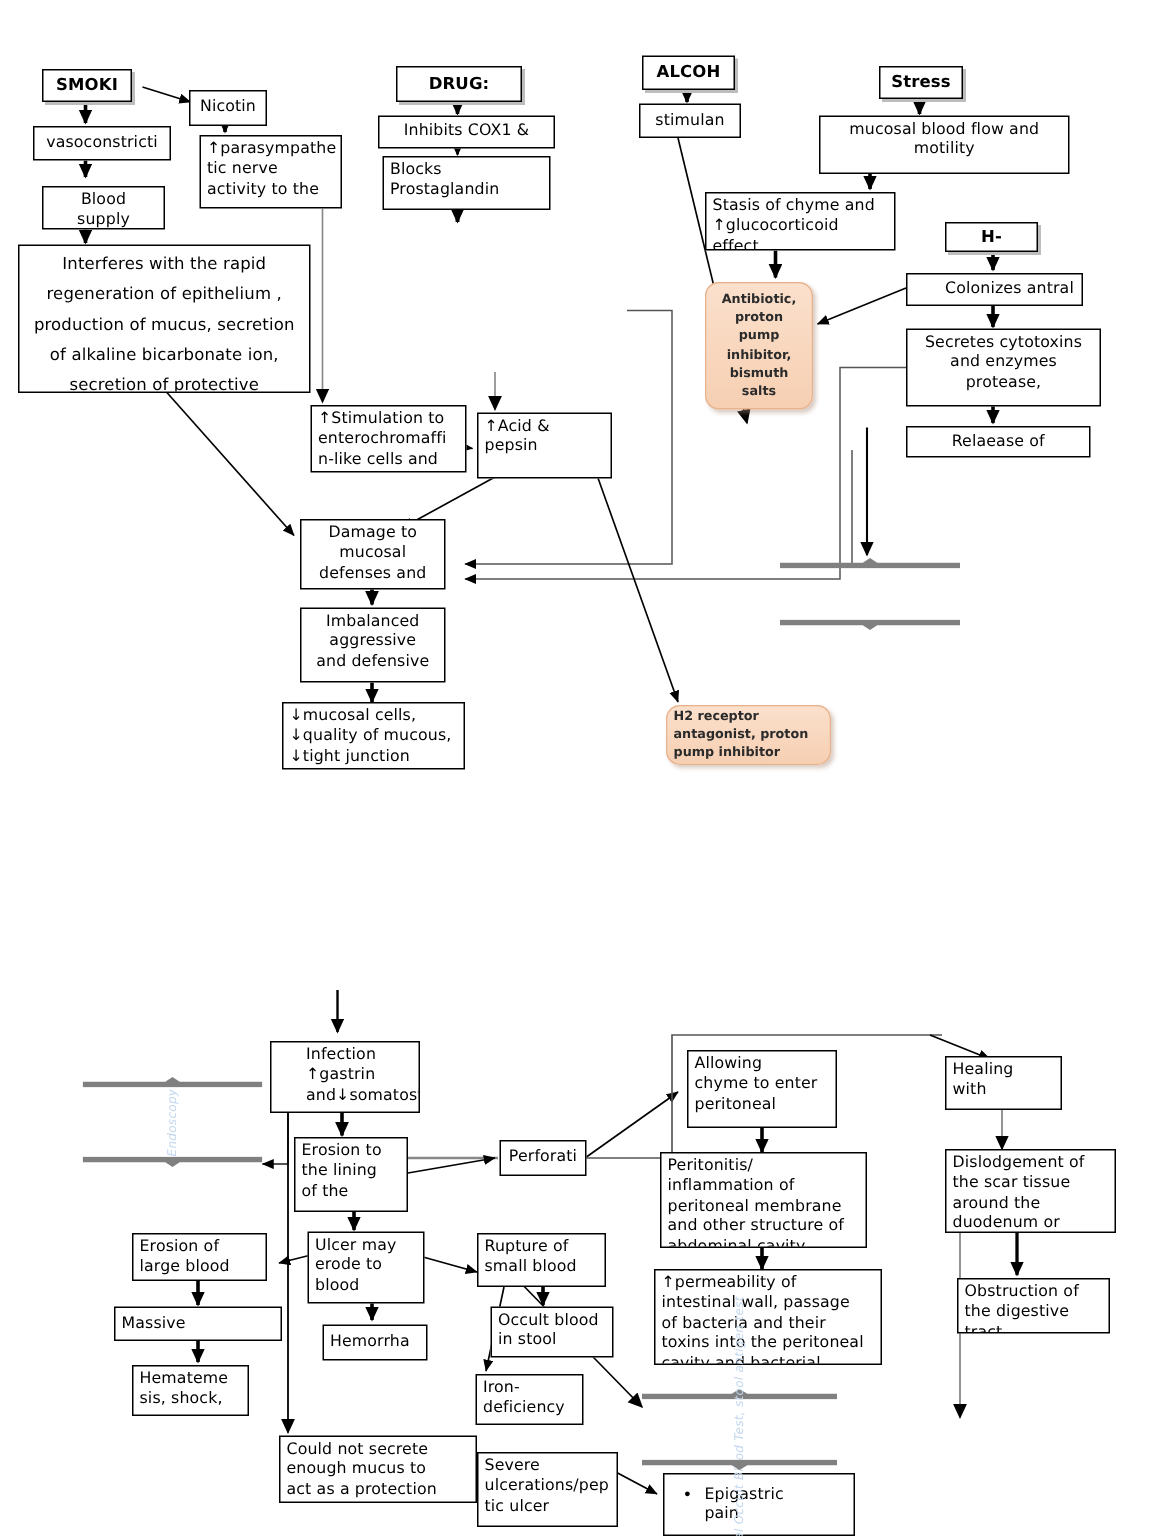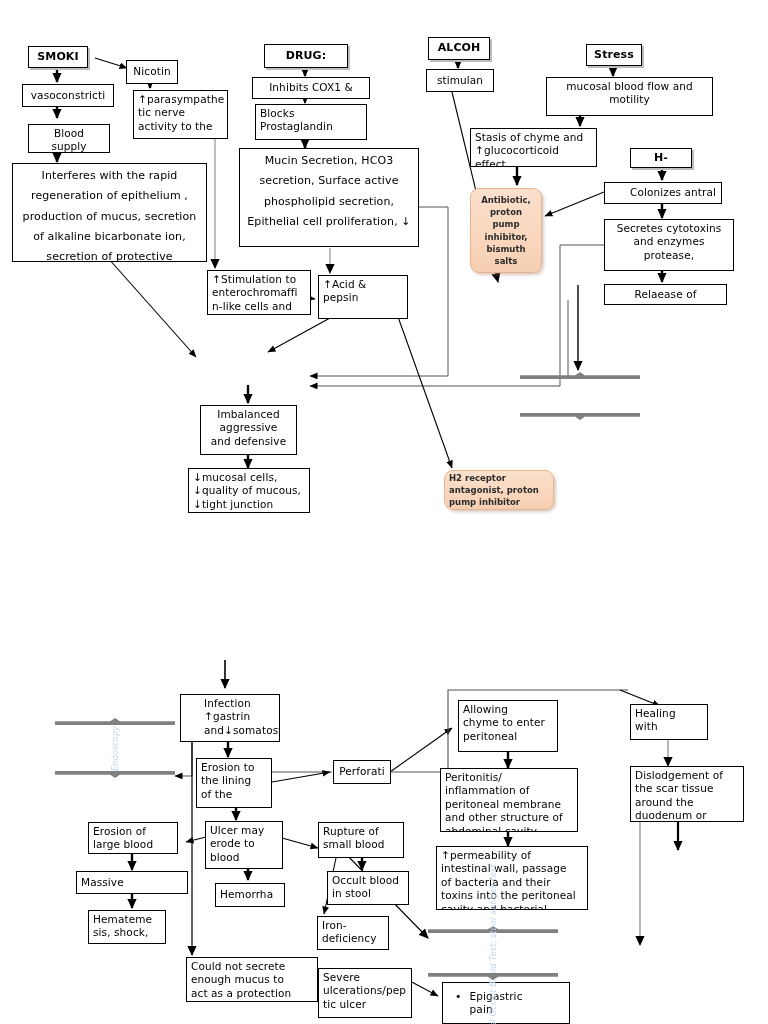--- a/index.html
+++ b/index.html
@@ -291,26 +291,20 @@
 
   <div class="node center ctr" style="left:252px; top:77px; width:118px; height:22px;">
     <span class="txt">Inhibits COX1 &amp;</span>
   </div>
 
   <div class="node left" style="left:255px; top:104px; width:112px; height:36px;">
     <span class="txt">Blocks
 Prostaglandin</span>
   </div>
 
-  <div class="node center big" style="left:239px; top:148px; width:180px; height:99px;">
-    <span class="txt">Mucin Secretion,    HCO3
-secretion,   Surface active
-phospholipid secretion,
-Epithelial cell proliferation,  ↓</span>
-  </div>
 
   <div class="node header center" style="left:428px; top:37px; width:62px; height:23px;">
     <span class="txt">ALCOH</span>
   </div>
 
   <div class="node center ctr" style="left:426px; top:69px; width:68px; height:23px;">
     <span class="txt">stimulan</span>
   </div>
 
   <div class="node header center" style="left:586px; top:44px; width:56px; height:22px;">
@@ -350,20 +344,25 @@
     <span class="txt">↑Stimulation to
 enterochromaffi
 n-like cells and</span>
   </div>
 
   <div class="node left" style="left:318px; top:275px; width:90px; height:44px;">
     <span class="txt">↑Acid &amp;
 pepsin</span>
   </div>
 
+  <div class="node center" style="left:200px; top:346px; width:97px; height:47px;">
+    <span class="txt">Damage to
+mucosal
+defenses and</span>
+  </div>
 
   <div class="node center" style="left:200px; top:405px; width:97px; height:50px;">
     <span class="txt">Imbalanced
 aggressive
 and defensive</span>
   </div>
 
   <div class="node left" style="left:188px; top:468px; width:122px; height:45px;">
     <span class="txt">↓mucosal cells,
 ↓quality of mucous,
@@ -440,20 +439,25 @@
 with</span>
   </div>
 
   <div class="node left" style="left:630px; top:766px; width:114px; height:56px;">
     <span class="txt">Dislodgement of
 the scar tissue
 around the
 duodenum or</span>
   </div>
 
+  <div class="node left" style="left:638px; top:852px; width:102px; height:37px;">
+    <span class="txt">Obstruction of
+the digestive
+tract</span>
+  </div>
 
   <div class="node left" style="left:205px; top:821px; width:78px; height:48px;">
     <span class="txt">Ulcer may
 erode to
 blood</span>
   </div>
 
   <div class="node left" style="left:88px; top:822px; width:90px; height:32px;">
     <span class="txt">Erosion of
 large blood</span>

